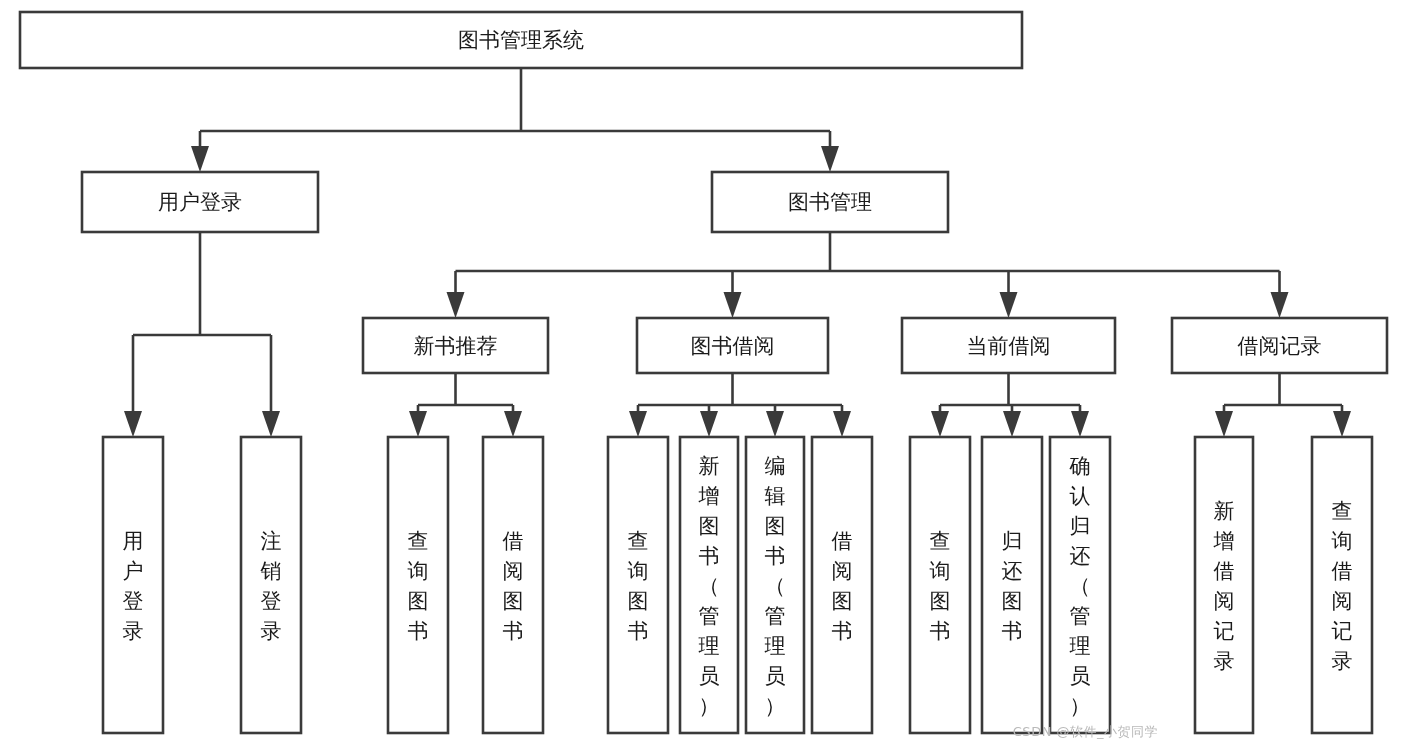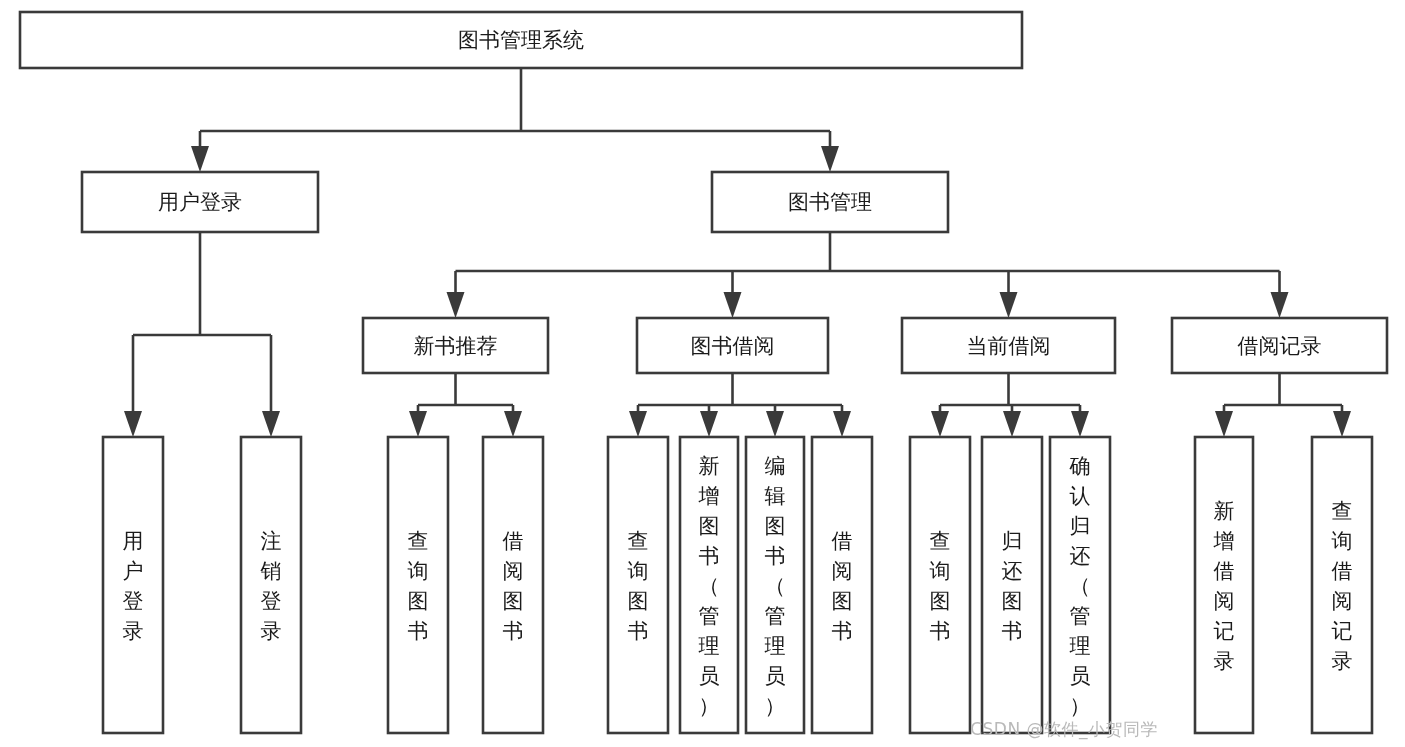--- a/index.html
+++ b/index.html
@@ -54,21 +54,21 @@
     fill: #1b1b1b;
     font-family: "DejaVu Sans", "Liberation Sans", sans-serif;
     font-size: 21px;
     text-anchor: middle;
   }
   .watermark {
     position: absolute;
     right: 8px;
     bottom: 6px;
     font-family: "DejaVu Sans", "Liberation Sans", sans-serif;
-    font-size: 17px;
+    font-size: 13px;
     color: #b9b9b9;
     letter-spacing: 0.5px;
     white-space: nowrap;
     user-select: none;
   }
 </style>
 </head>
 <body>
 
 <div id="diagram-root">

